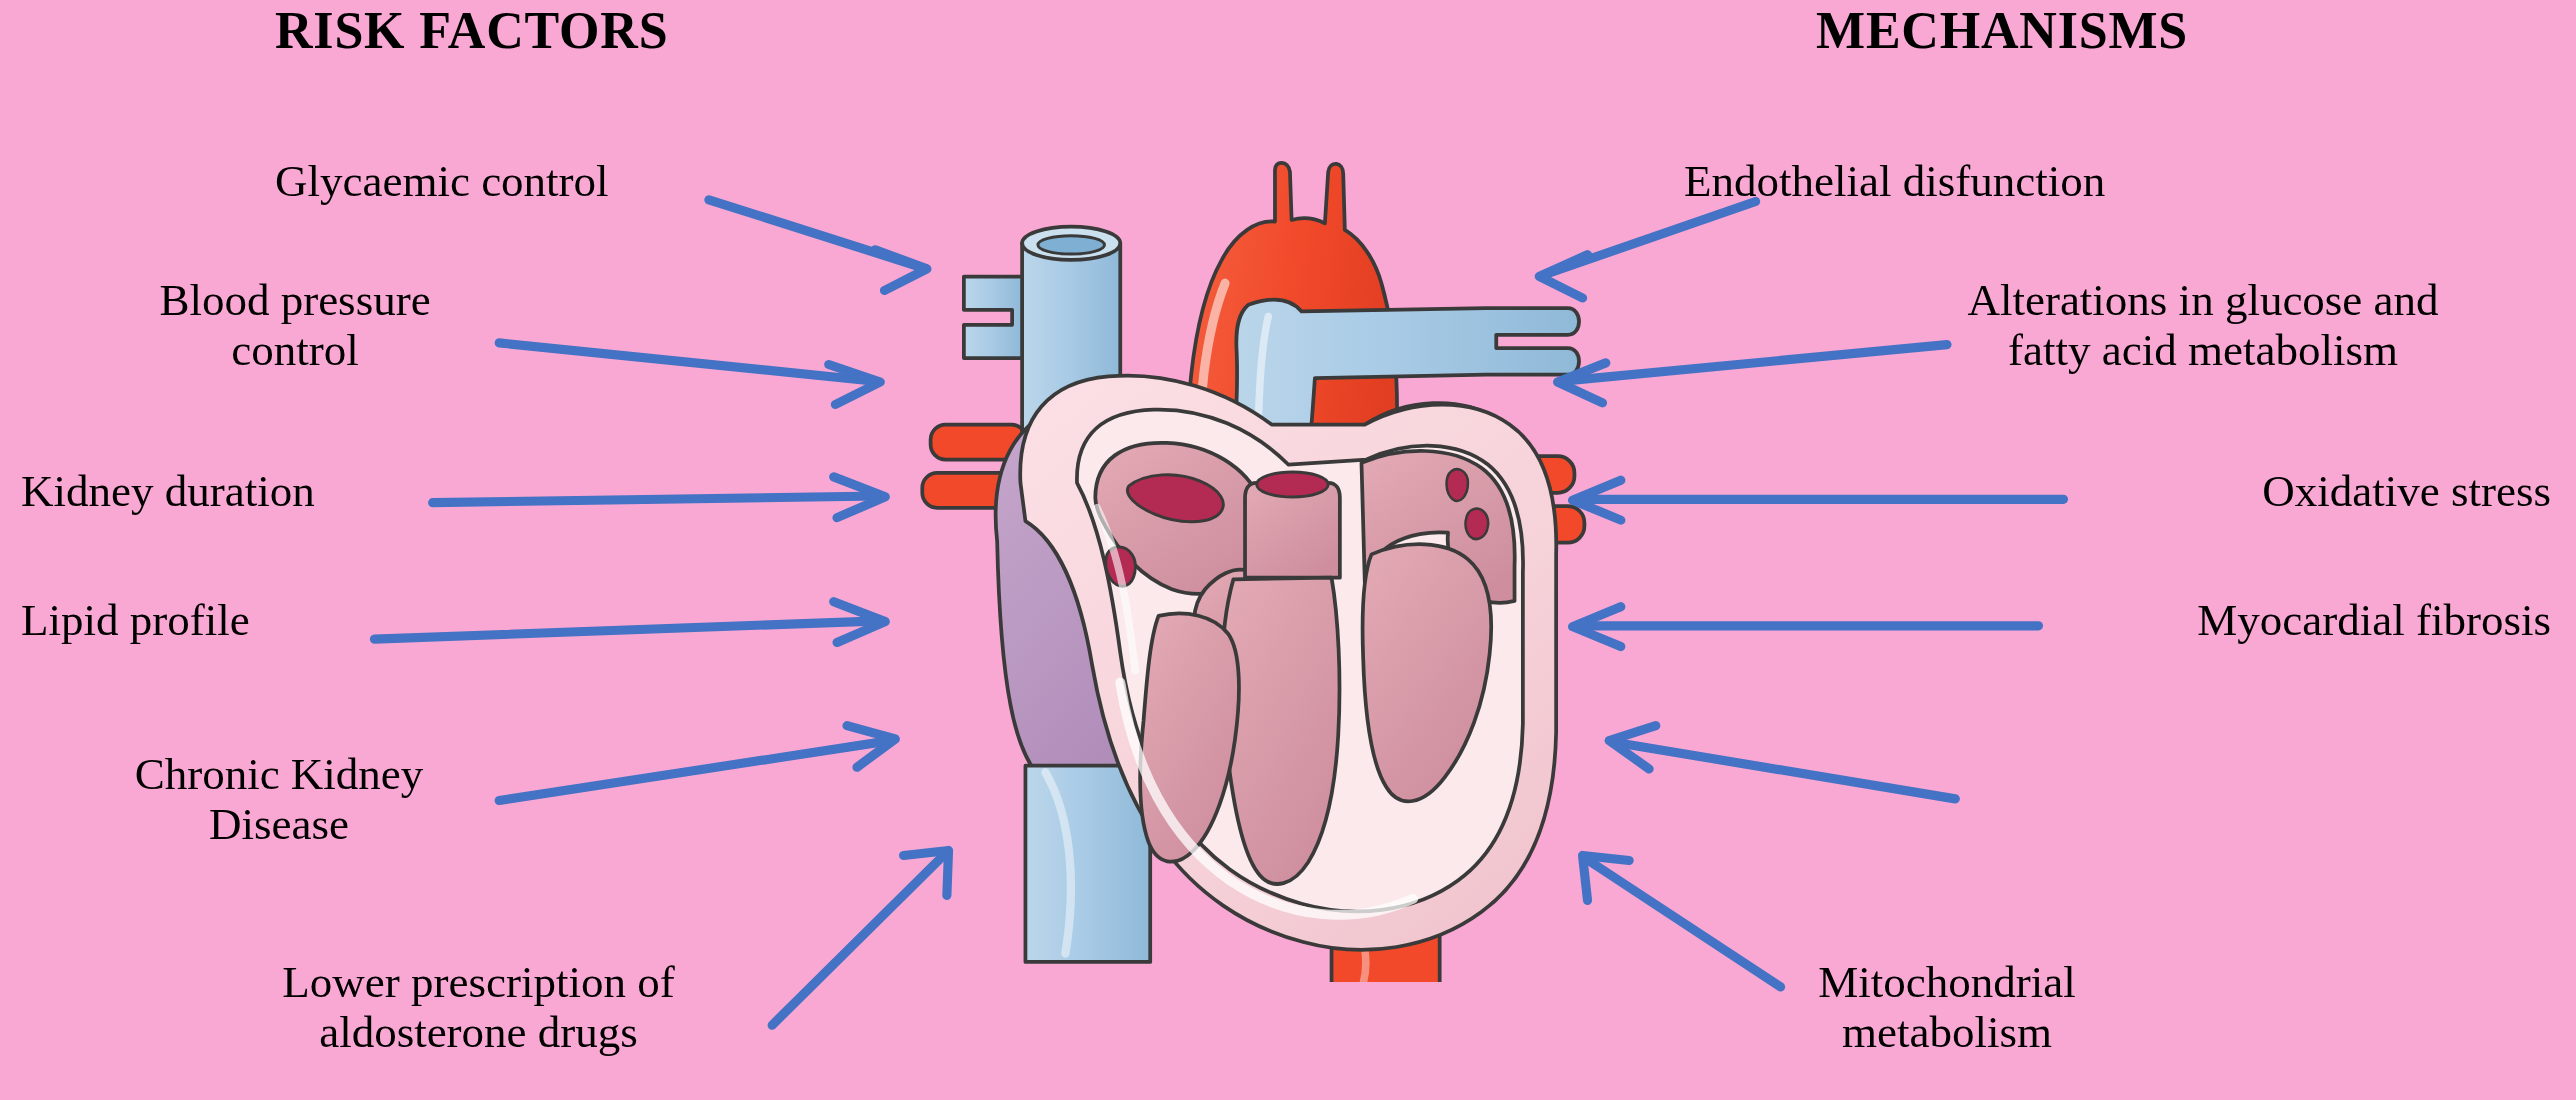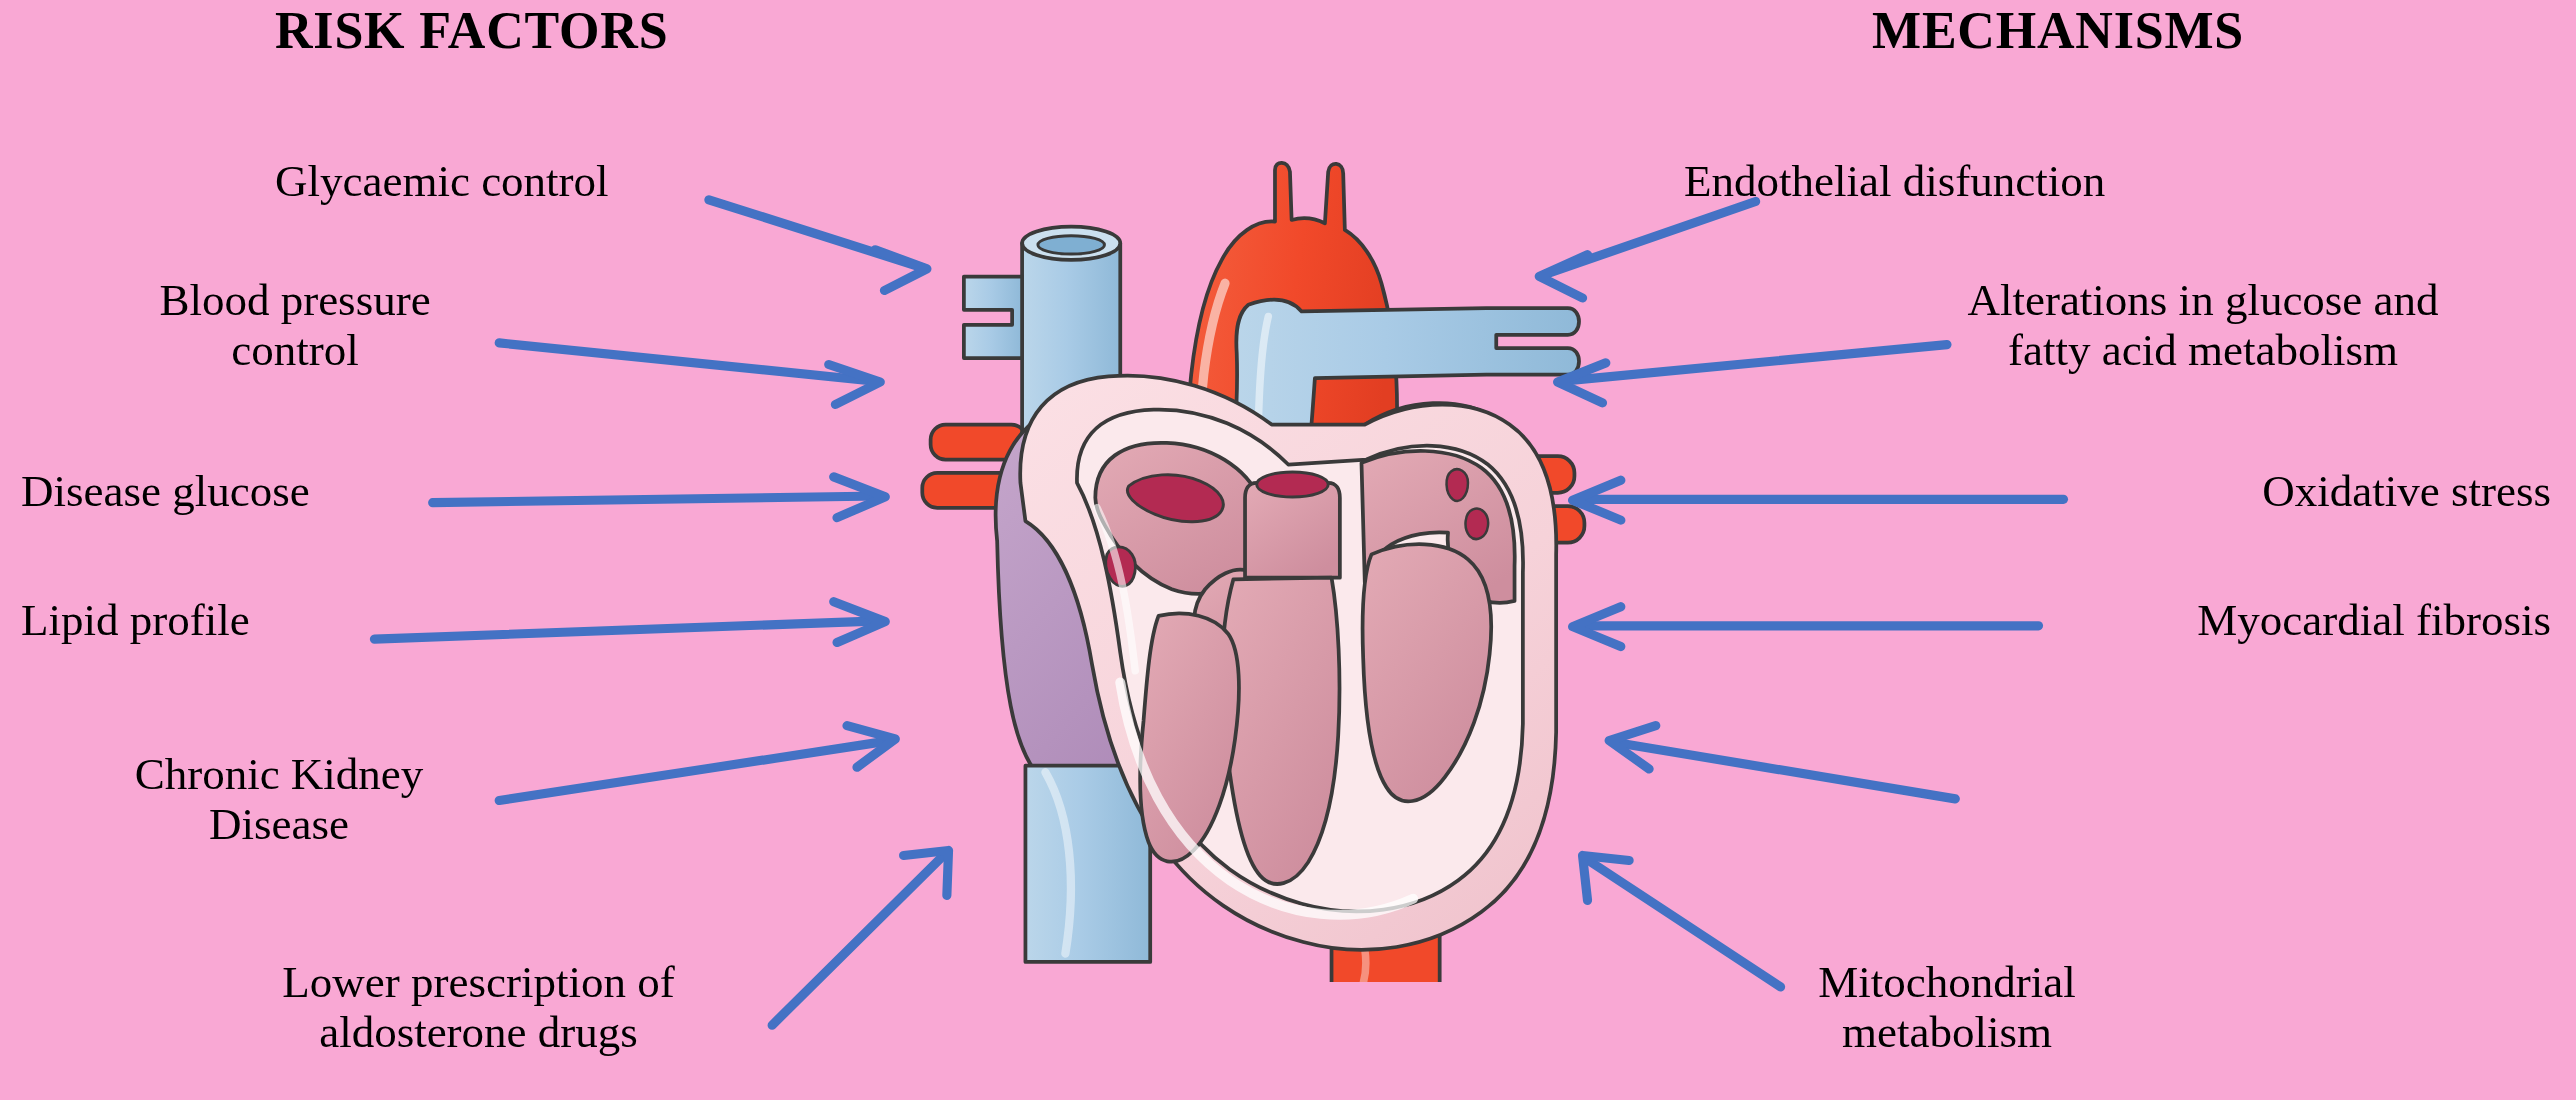--- a/index.html
+++ b/index.html
@@ -3,21 +3,21 @@
 <meta charset="utf-8">
 <style>
   html,body{margin:0;padding:0;background:#ffffff;}
   body{width:2576px;height:1101px;overflow:hidden;position:relative;
        font-family:"Liberation Serif","DejaVu Serif",serif;color:#000;}
   #stage{position:absolute;left:0;top:0;width:2576px;height:1101px;background:#f9a8d4;}
 
   .hdr{position:absolute;font-weight:bold;font-size:52px;letter-spacing:0.8px;
        white-space:nowrap;line-height:1;}
   #hdr-risk{left:275px;top:5px;}
-  #hdr-mech{left:1872px;top:5px;}
+  #hdr-mech{left:1816px;top:5px;}
 
   .lbl{position:absolute;font-size:45px;line-height:1.12;white-space:pre-line;}
   .lbl.r{text-align:right;}
 
   
   #l-gly {left:275px;  top:156px;}
   #l-bp  {left:116px;  top:275px; width:358px; text-align:center;}
   #l-dur {left:21px;   top:466px;}
   #l-lip {left:21px;   top:595px;}
   #l-ckd {left:92px;  top:749px; width:374px; text-align:center;}
@@ -39,21 +39,21 @@
 <body>
 
 <div id="stage">
 
   <div class="hdr" id="hdr-risk">RISK FACTORS</div>
   <div class="hdr" id="hdr-mech">MECHANISMS</div>
 
   <div class="lbl" id="l-gly">Glycaemic control</div>
   <div class="lbl" id="l-bp">Blood pressure
 control</div>
-  <div class="lbl" id="l-dur">Disease glucose</div>
+  <div class="lbl" id="l-dur">Kidney duration</div>
   <div class="lbl" id="l-lip">Lipid profile</div>
   <div class="lbl" id="l-ckd">Chronic Kidney
 Disease</div>
   <div class="lbl" id="l-low">Lower prescription of
 aldosterone drugs</div>
 
   <div class="lbl" id="r-end">Endothelial disfunction</div>
   <div class="lbl" id="r-alt">Alterations in glucose and
 fatty acid metabolism</div>
   <div class="lbl r" id="r-myo">Myocardial fibrosis</div>

